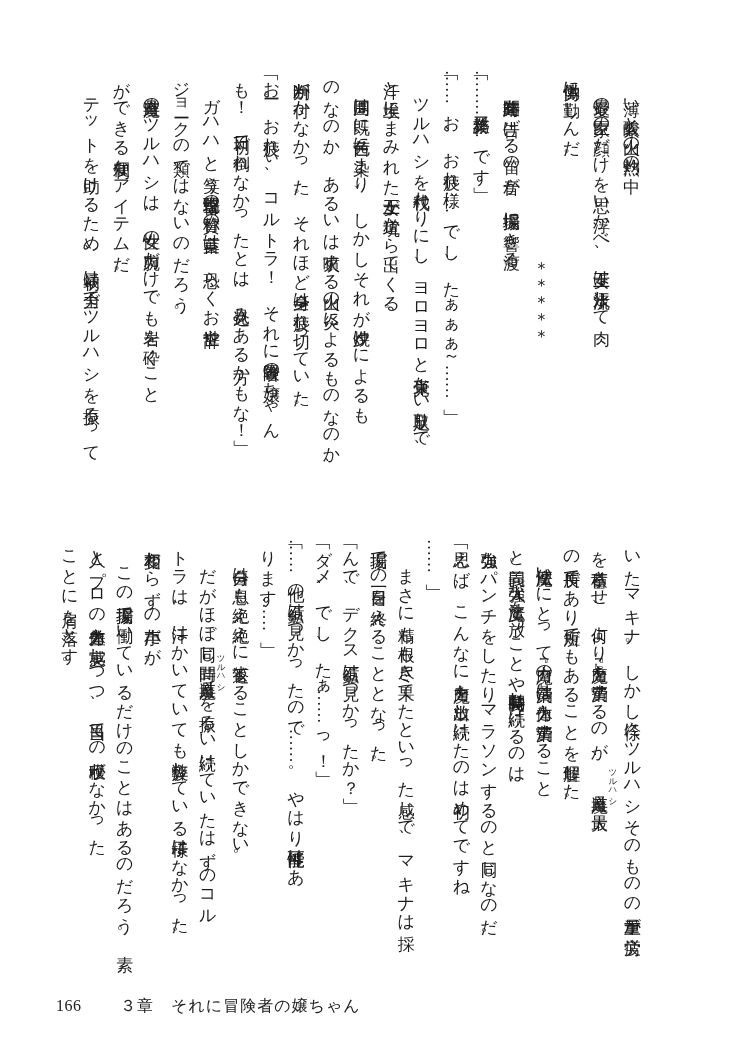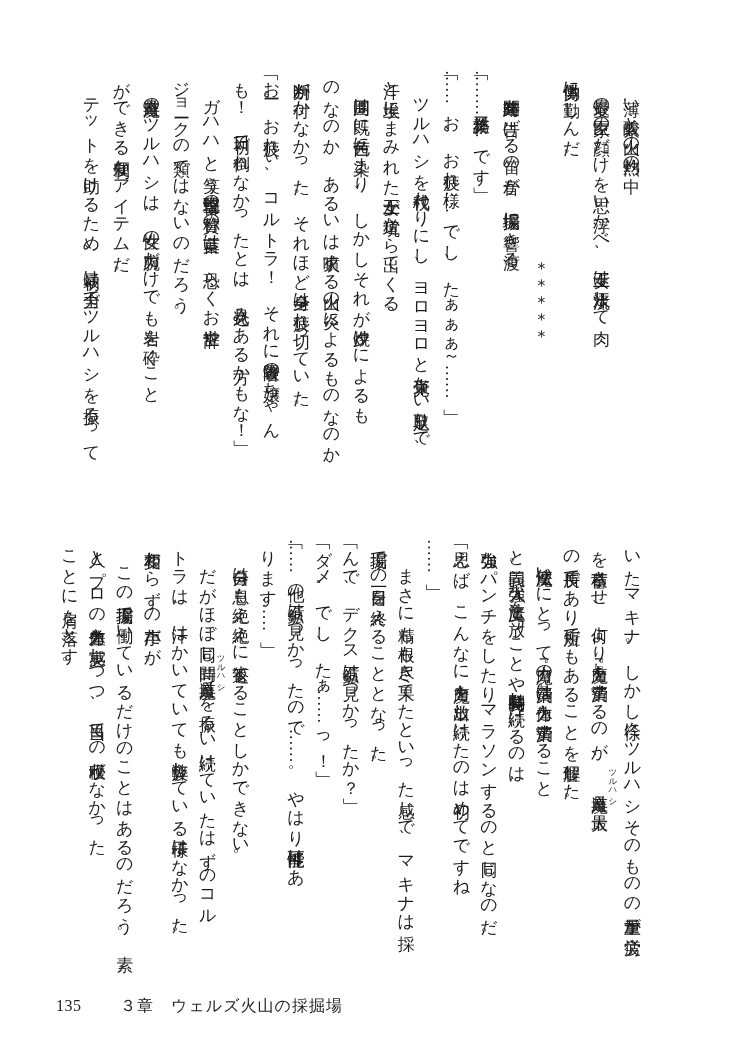--- a/index.html
+++ b/index.html
@@ -90,17 +90,17 @@
       <div class="line indent">自分は息も絶え絶えに返答することしかできない。</div>
       <div class="line indent">だがほぼ同じ時間<ruby>魔道具<rt>ツルハシ</rt></ruby>を振るい続けていたはずのコル</div>
       <div class="line">トラは、汗はかいていても疲弊している様子はなかった。</div>
       <div class="line">相変わらずの小声だが。</div>
       <div class="line indent">この採掘場で働いているだけのことはあるのだろう。素</div>
       <div class="line">人とプロの体力差を実感しつつ、目当ての収穫がなかった</div>
       <div class="line">ことに肩を落とす。</div>
     </div>
 
   <div class="footer">
-    <span>135</span>
-    <span class="chapter">３章　ウェルズ火山の採掘場</span>
+    <span>166</span>
+    <span class="chapter">３章　それに冒険者の嬢ちゃん</span>
   </div>
 
 </div>
 
 </body></html>

